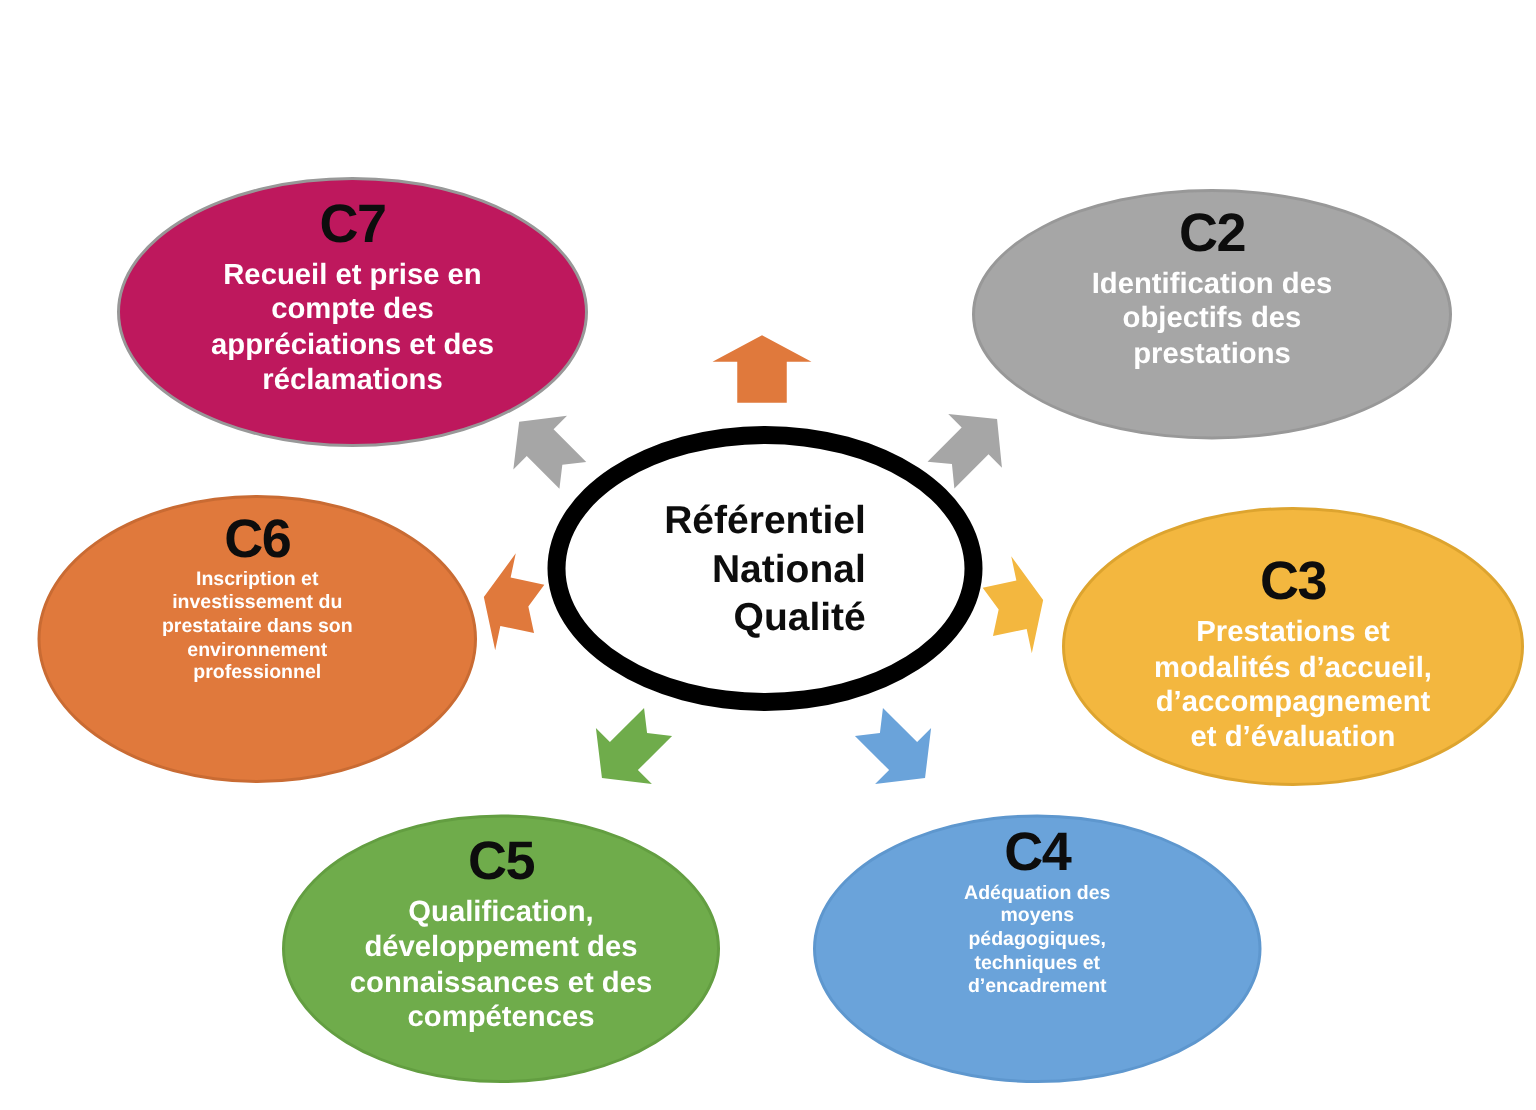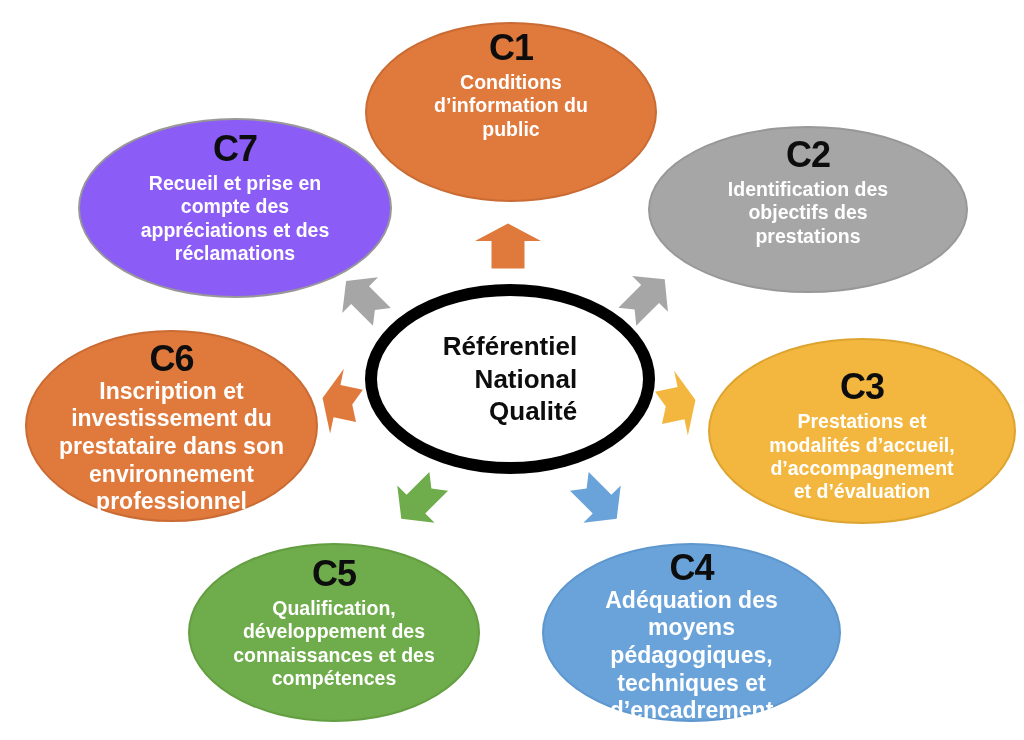--- a/index.html
+++ b/index.html
@@ -37,21 +37,21 @@
   }
 
   
   .b1{left:365px;top:22px;width:292px;height:180px;padding-top:5px;}
   .b2{left:648px;top:126px;width:320px;height:167px;padding-top:8px;}
   .b3{left:708px;top:338px;width:308px;height:186px;padding-top:10px;justify-content:center;}
   .b4{left:542px;top:543px;width:299px;height:179px;padding-top:4px;}
   .b5{left:188px;top:543px;width:292px;height:179px;padding-top:10px;}
   .b6{left:25px;top:330px;width:293px;height:192px;padding-top:8px;}
   .b7{left:78px;top:118px;width:314px;height:180px;padding-top:10px;}
-  .b4 .ctext,.b6 .ctext{margin-top:0;font-size:23px;}
+  .b4 .ctext,.b6 .ctext{margin-top:0;font-size:13px;}
 
   .center-ellipse{
     position:absolute;
     left:365px;top:284px;width:290px;height:190px;
     box-sizing:border-box;
     background:#ffffff;
     border:12px solid #000000;
     border-radius:50%;
     display:flex;align-items:center;justify-content:center;
     text-align:right;
@@ -91,26 +91,20 @@
       <use href="#arrow-notched" style="fill: rgb(111, 172, 75);"></use>
     </g>
     <g transform="translate(341,402) rotate(192) scale(0.82,1.5)">
       <use href="#arrow-notched" style="fill: rgb(224, 121, 60);"></use>
     </g>
     <g transform="translate(364,299) rotate(-135) scale(1.1,1.15)">
       <use href="#arrow-notched" style="fill: rgb(166, 166, 166);"></use>
     </g>
   </svg>
 
-  <div class="bubble b1" style="background-color: rgb(224, 121, 60); border-color: rgb(201, 107, 51);">
-    <div class="cid">C1</div>
-    <div class="ctext">Conditions
-d’information du
-public</div>
-  </div>
 
   <div class="bubble b2" style="background-color: rgb(166, 166, 166); border-color: rgb(152, 152, 152);">
     <div class="cid">C2</div>
     <div class="ctext">Identification des
 objectifs des
 prestations</div>
   </div>
 
   <div class="bubble b3" style="background-color: rgb(243, 183, 63); border-color: rgb(221, 164, 47);">
     <div class="cid">C3</div>
@@ -139,21 +133,21 @@
 
   <div class="bubble b6" style="background-color: rgb(224, 121, 60); border-color: rgb(201, 107, 51);">
     <div class="cid">C6</div>
     <div class="ctext">Inscription et
 investissement du
 prestataire dans son
 environnement
 professionnel</div>
   </div>
 
-  <div class="bubble b7" style="background-color: #8b5cf6; border-color: rgb(152, 152, 152);">
+  <div class="bubble b7" style="background-color: #be185d; border-color: rgb(152, 152, 152);">
     <div class="cid">C7</div>
     <div class="ctext">Recueil et prise en
 compte des
 appréciations et des
 réclamations</div>
   </div>
 
   <div class="center-ellipse" style="background-color: rgb(255, 255, 255); border-color: rgb(0, 0, 0);">
     <div class="center-text">Référentiel
 National

